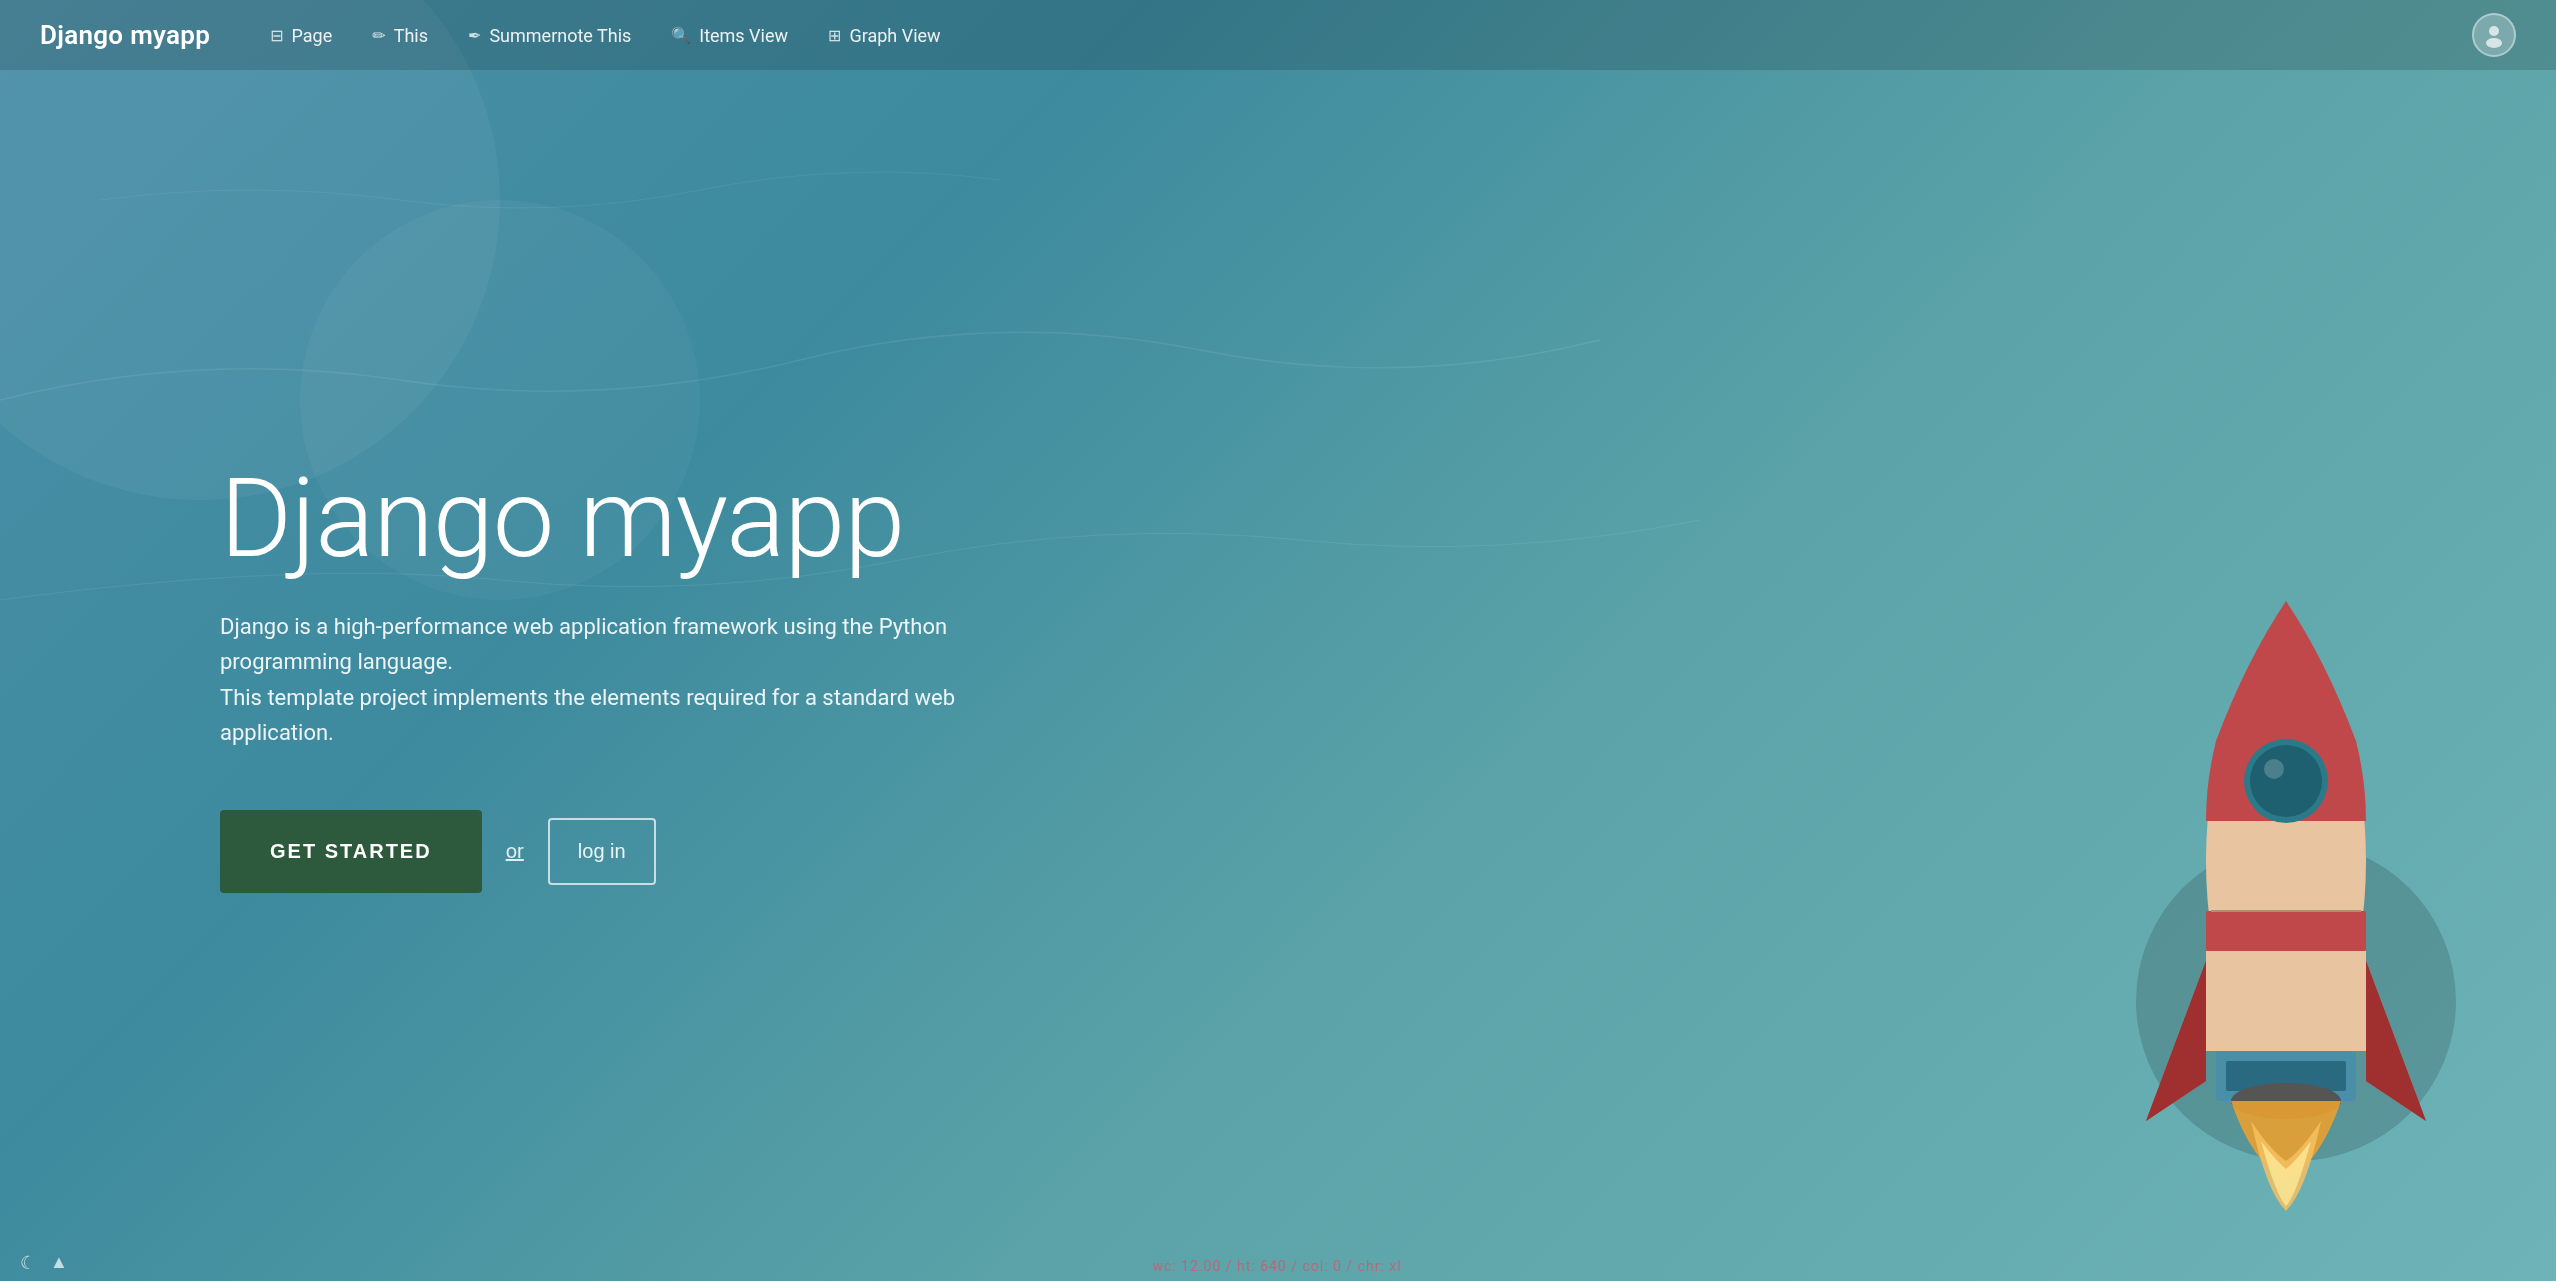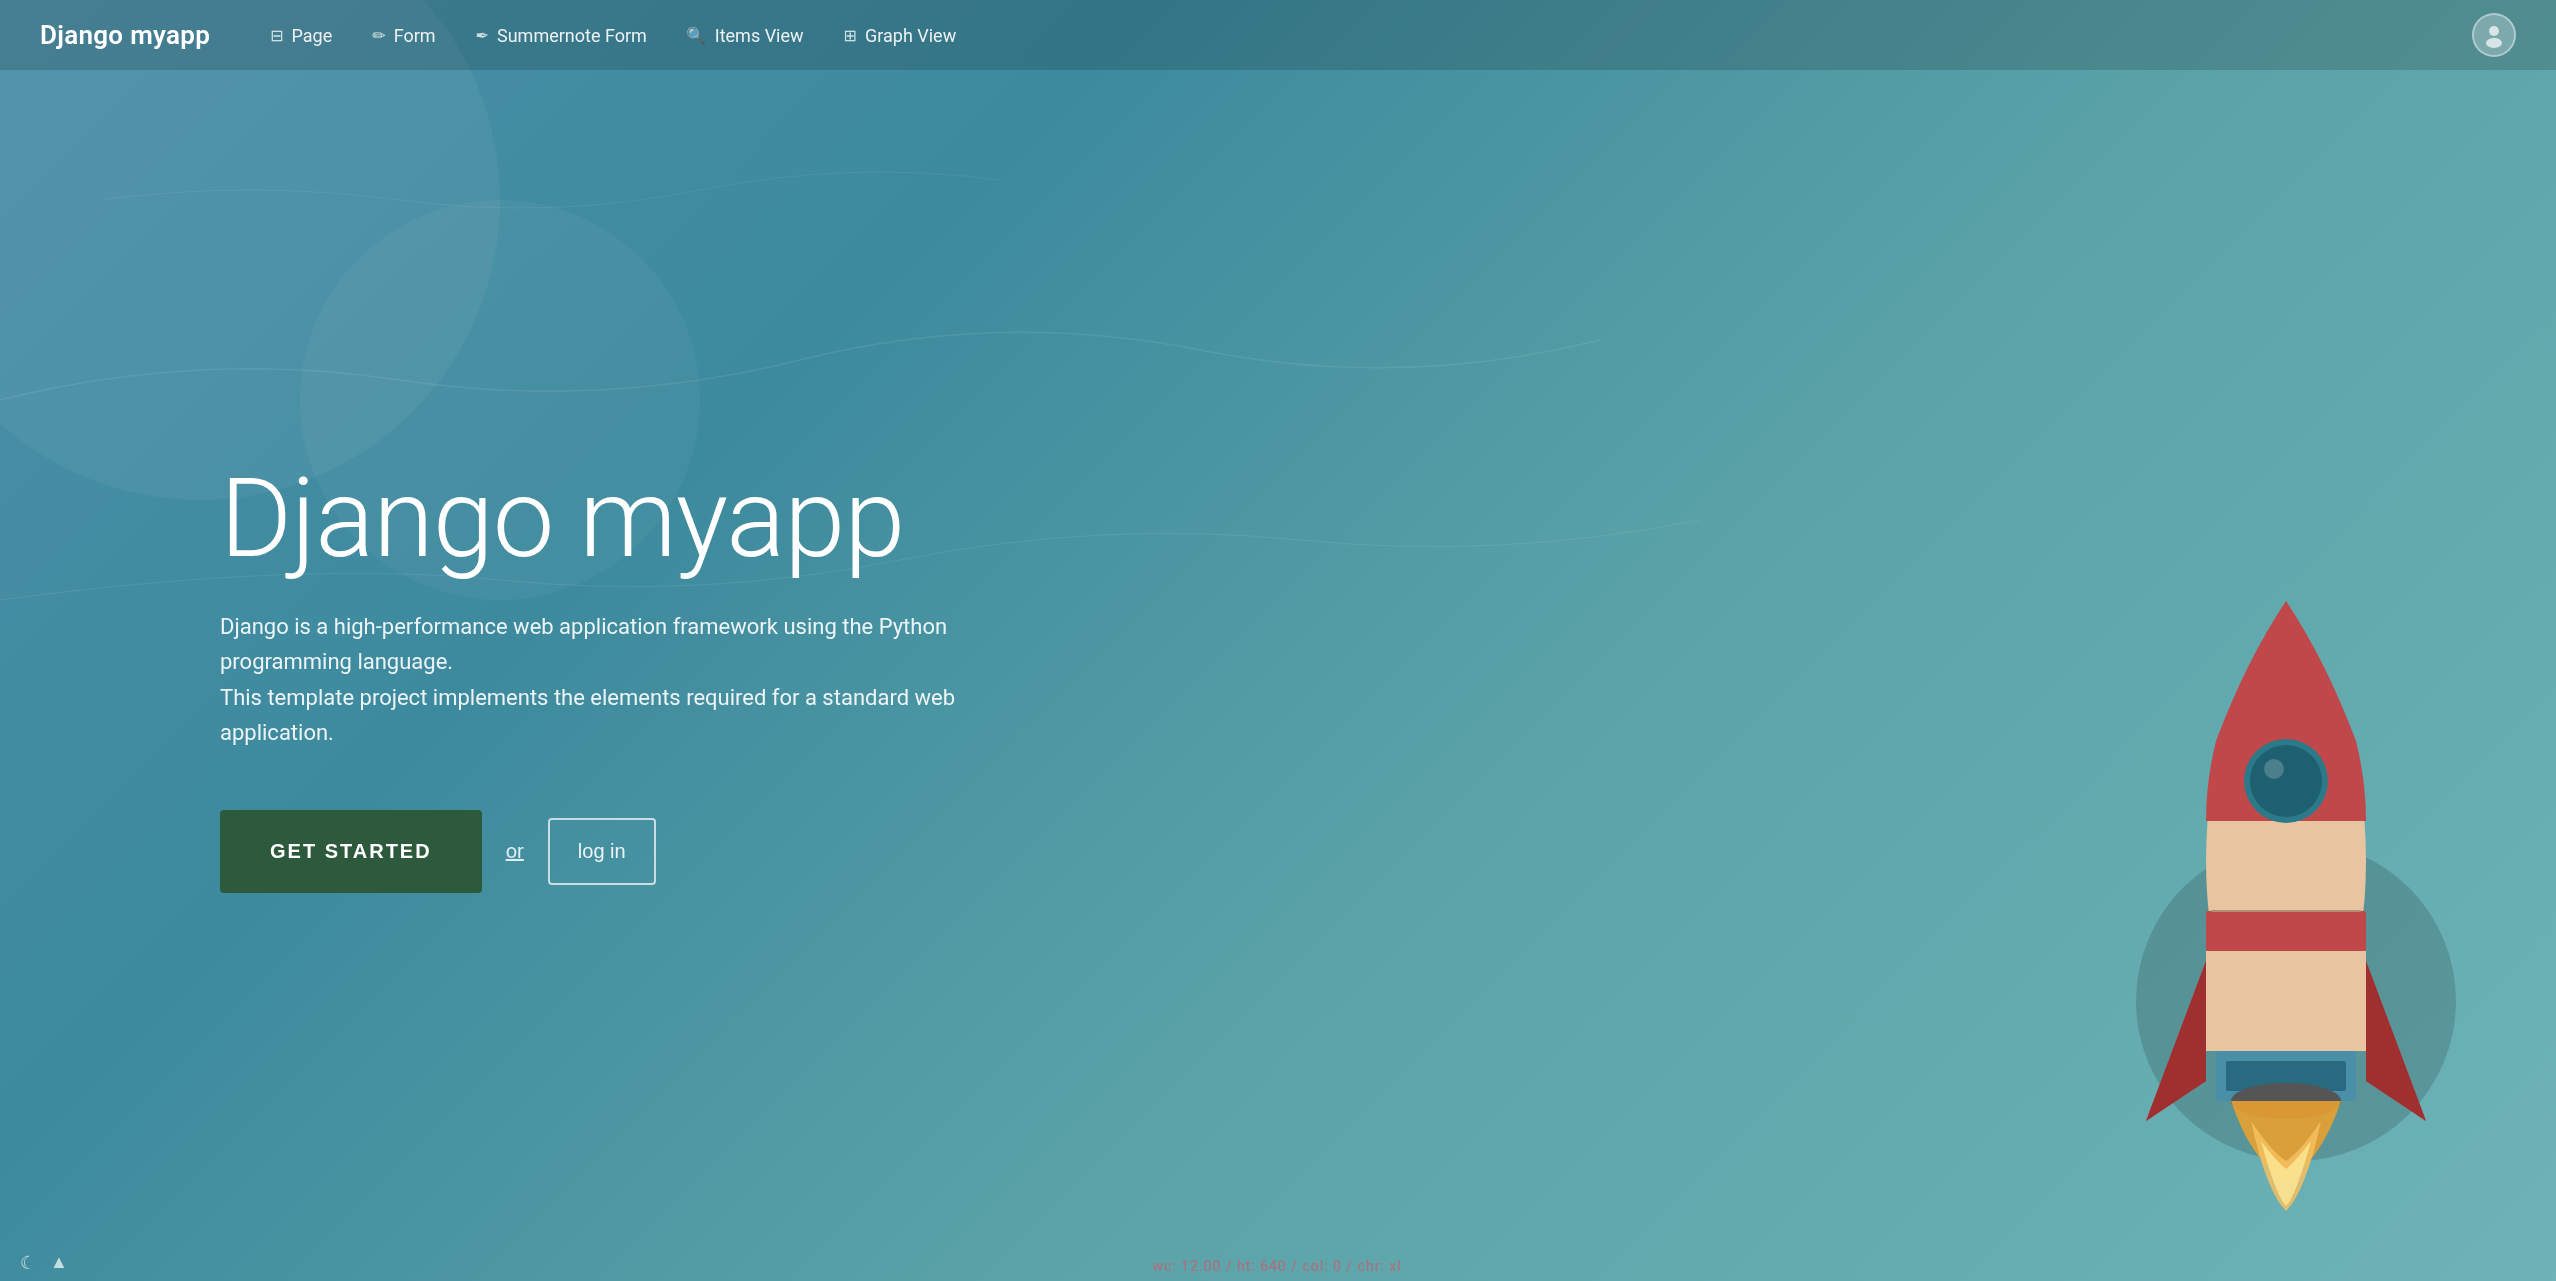--- a/index.html
+++ b/index.html
@@ -258,25 +258,25 @@
 
 <nav>
   <span class="nav-brand">Django myapp</span>
   <ul class="nav-items">
     <li class="nav-item">
       <span class="nav-icon">⊟</span>
       <span>Page</span>
     </li>
     <li class="nav-item">
       <span class="nav-icon">✏</span>
-      <span>Form</span>
+      <span>This</span>
     </li>
     <li class="nav-item">
       <span class="nav-icon">✒</span>
-      <span>Summernote Form</span>
+      <span>Summernote This</span>
     </li>
     <li class="nav-item">
       <span class="nav-icon">🔍</span>
       <span>Items View</span>
     </li>
     <li class="nav-item">
       <span class="nav-icon">⊞</span>
       <span>Graph View</span>
     </li>
   </ul>

